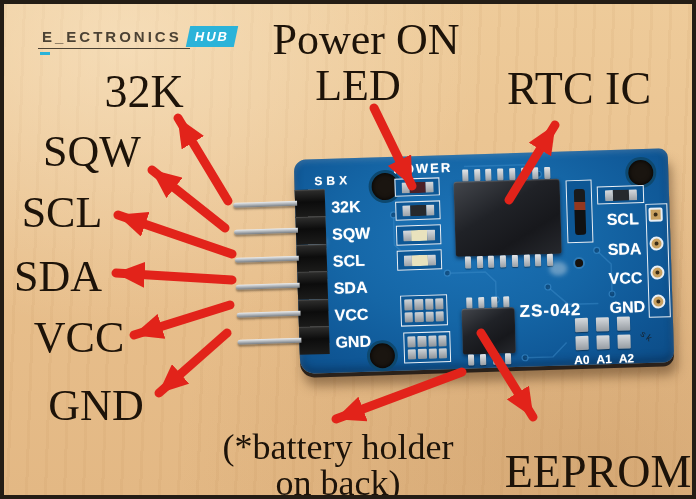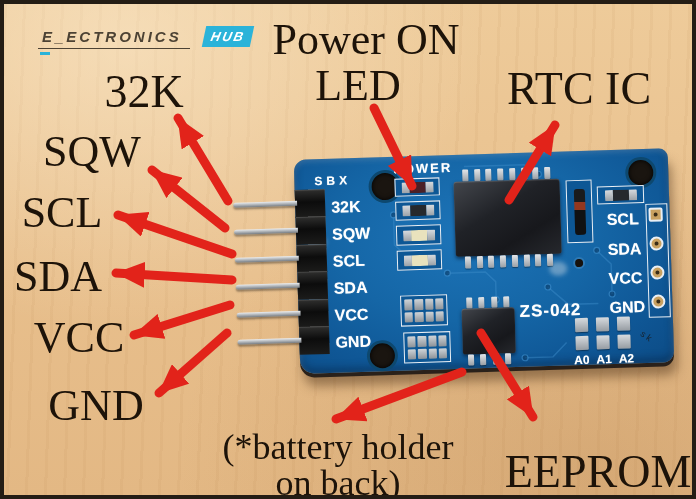--- a/index.html
+++ b/index.html
@@ -10,21 +10,21 @@
     background-color:#e8c18e;
     background-image:
       radial-gradient(ellipse at 18% 8%, rgba(255,243,220,0.45), rgba(255,243,220,0) 45%),
       radial-gradient(ellipse at 85% 95%, rgba(150,95,45,0.18), rgba(150,95,45,0) 50%),
       repeating-linear-gradient(92deg, rgba(170,118,62,0.07) 0 3px, rgba(0,0,0,0) 3px 19px),
       linear-gradient(180deg,#eecb9a 0%,#e8bf8c 55%,#e3b884 100%);
   }
   
   .callout{position:absolute;transform:translate(-50%,-50%);color:#1d1309;white-space:nowrap;line-height:1.0;}
   
-  .logo{position:absolute;left:38px;top:22px;display:flex;align-items:center;gap:22px;font-family:"Liberation Sans",sans-serif;font-style:italic;}
+  .logo{position:absolute;left:38px;top:22px;display:flex;align-items:center;gap:6px;font-family:"Liberation Sans",sans-serif;}
   .logo-word{font-size:15px;font-weight:bold;letter-spacing:3px;color:#4c4234;}
   .logo-badge{background:#2bb3d9;color:#fff;font-size:13px;font-weight:bold;letter-spacing:2px;
     padding:3px 7px;transform:skewX(-12deg);}
   .logo-underline{position:absolute;left:-4px;bottom:-2px;width:152px;height:1.5px;background:#4c4234;}
   .logo-tick{position:absolute;left:-2px;bottom:-8px;width:10px;height:3px;background:#2bb3d9;}
   
   .board{position:absolute;left:293px;top:150px;width:374px;height:214px;
     transform:rotate(-1.8deg);border-radius:12px 9px 11px 14px;
     background:radial-gradient(ellipse at 45% 38%, #1d74b8 0%, #1566a6 45%, #0f5796 74%, #0c4b85 100%);
     box-shadow:0 4px 0 0 #2a211a, 3px 13px 11px rgba(82,53,28,0.5),

